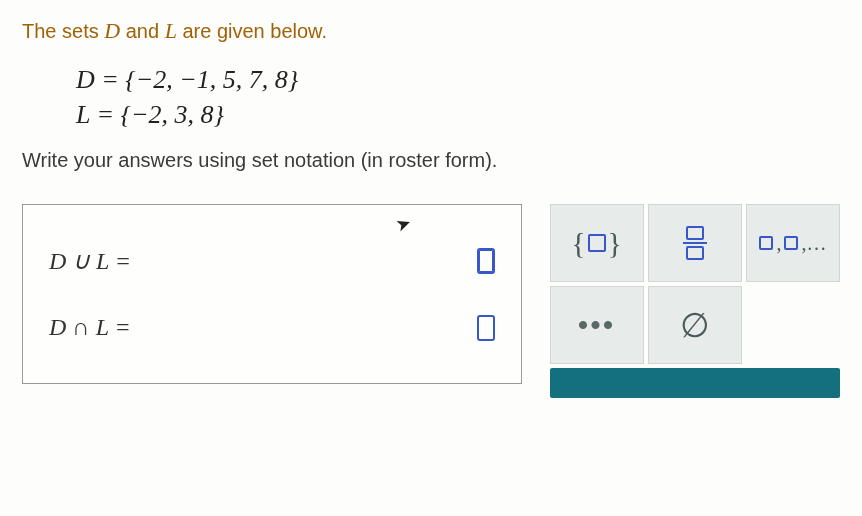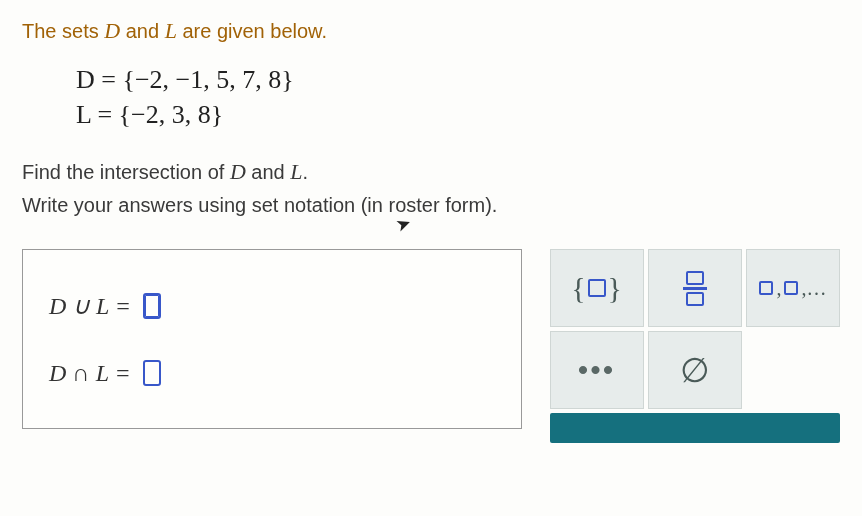--- a/index.html
+++ b/index.html
@@ -9,24 +9,25 @@
     width: 862px;
     height: 516px;
     padding: 18px 22px;
     color: #333;
     position: relative;
   }
   .intro { font-size: 20px; color: #a16207; margin-bottom: 18px; }
   .equations {
     margin-left: 54px;
     font-family: 'Times New Roman', serif;
+    font-style: italic;
     font-size: 26px;
     line-height: 1.35;
     color: #222;
-    margin-bottom: 22px;
+    margin-bottom: 12px;
   }
   .instr { font-size: 20px; line-height: 1.6; color: #3a3a3a; }
   .instr .mi { font-family: 'Times New Roman', serif; font-style: italic; font-size: 22px; }
   .lower { display: flex; gap: 28px; margin-top: 28px; align-items: flex-start; }
   .answer-box {
     border: 1px solid #999;
     width: 508px;
     height: 180px;
     padding: 22px 26px;
     display: flex;
@@ -35,20 +36,21 @@
     background: #fefefc;
   }
   .ans-row {
     font-family: 'Times New Roman', serif;
     font-style: italic;
     font-size: 24px;
     display: flex;
     align-items: center;
     gap: 12px;
     color: #333;
+    justify-content: space-between;
   }
   .slot {
     display: inline-block;
     width: 18px;
     height: 26px;
     border: 2px solid #3857c9;
     border-radius: 3px;
   }
   .slot.active {
     box-shadow: 0 0 0 1px #3857c9 inset;
@@ -102,23 +104,20 @@
 <div class="intro">
   <span>The sets </span><span class="mi" style="font-family:'Times New Roman',serif;font-style:italic;font-size:22px;">D</span><span> and </span><span class="mi" style="font-family:'Times New Roman',serif;font-style:italic;font-size:22px;">L</span><span> are given below.</span>
 </div>
 
 <div class="equations">
   <div>D = {−2, −1, 5, 7, 8}</div>
   <div>L = {−2, 3, 8}</div>
 </div>
 
 <div class="instr">
-  <div>
-    <span>Find the intersection of </span><span class="mi">D</span><span> and </span><span class="mi">L</span><span>.</span>
-  </div>
   <div>Write your answers using set notation (in roster form).</div>
 </div>
 
 <span class="cursor-arrow">➤</span>
 
 <div class="lower">
   <div class="answer-box">
     <div class="ans-row">
       <span>D ∪ L =</span>
       <span class="slot active"></span>

